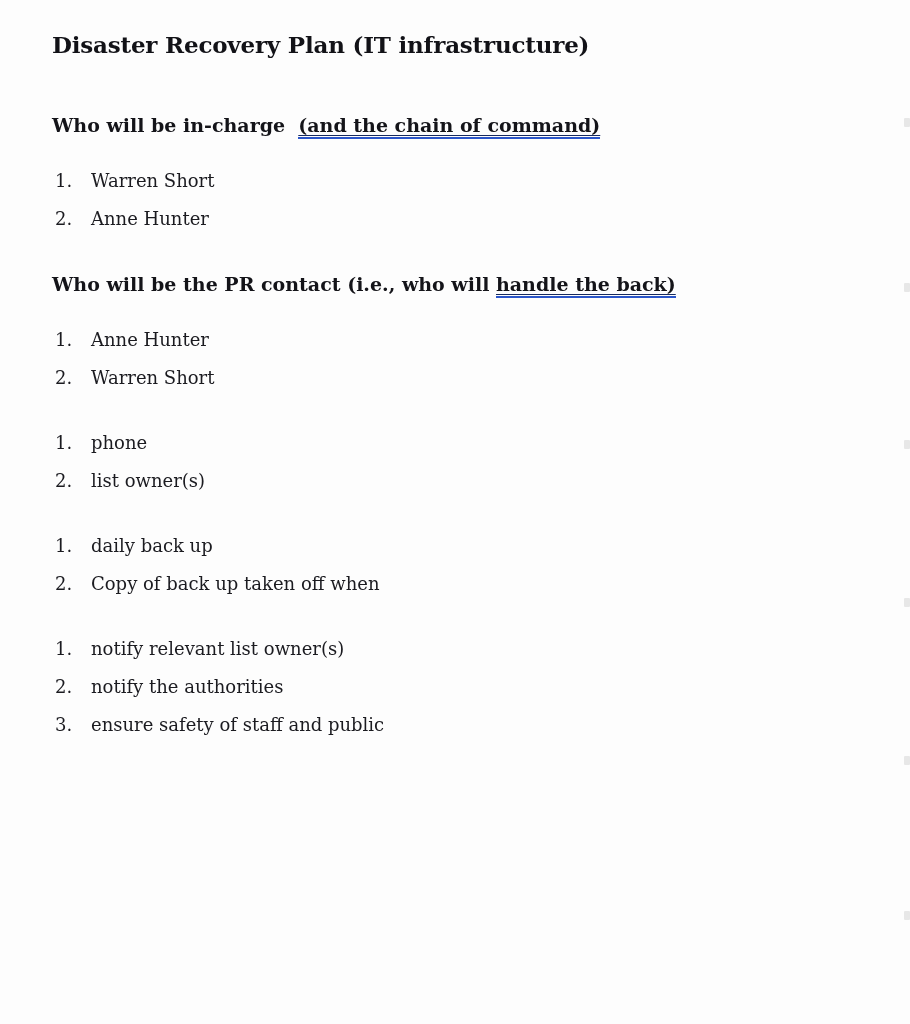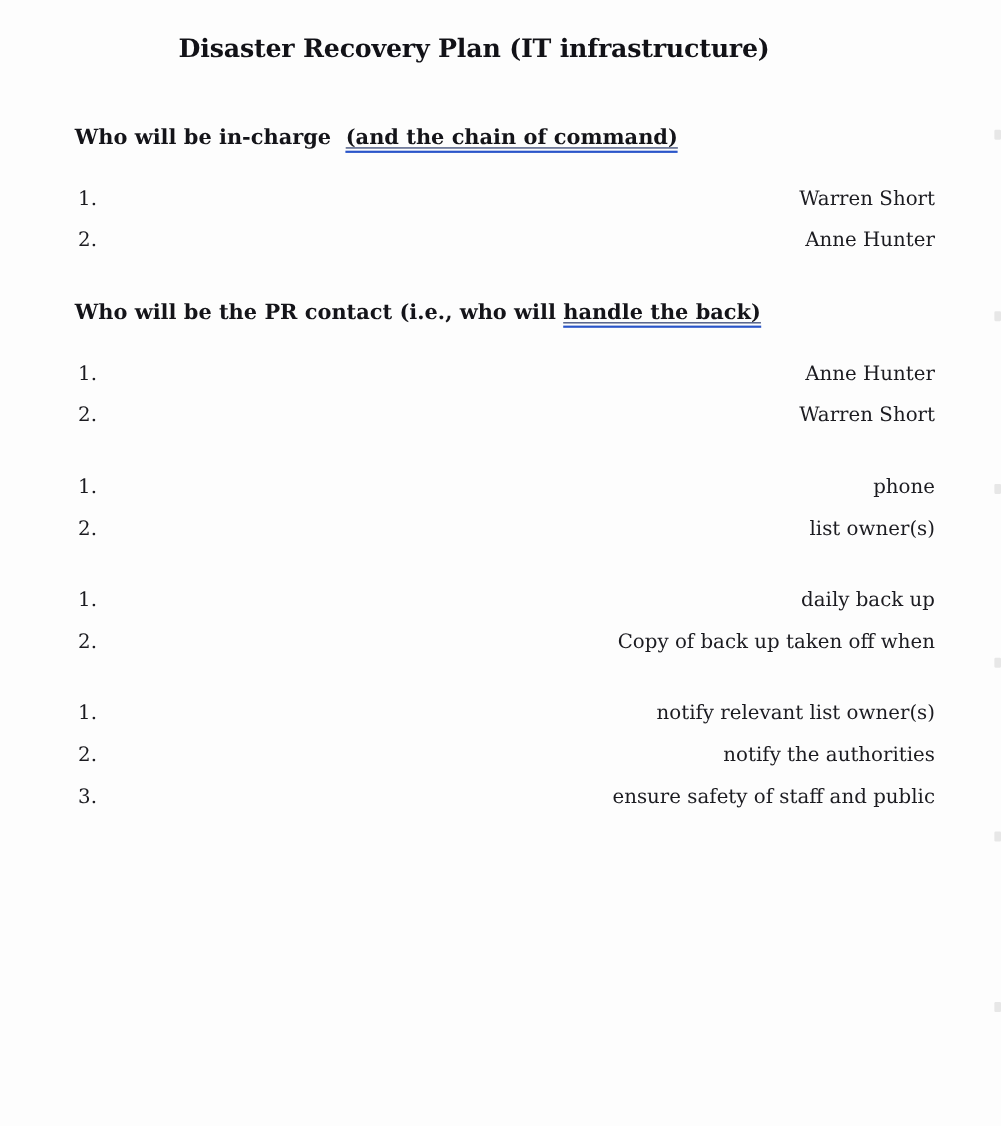--- a/index.html
+++ b/index.html
@@ -15,28 +15,26 @@
     font-family: "DejaVu Serif", "Liberation Serif", serif;
     color: #17171c;
     overflow: hidden;
     box-sizing: border-box;
     padding: 30px 60px 0 52px;
   }
   .doc-title {
     font-size: 23px;
     font-weight: bold;
     line-height: 30px;
-    text-align: center;
     letter-spacing: -0.2px;
     margin: 0 40px 0 0;
     color: #121217;
   }
   .section {
     margin-top: 40px;
-    margin-left: 16px;
   }
   .section:first-of-type {
     margin-top: 52px;
   }
   .section-heading {
     font-size: 19px;
     font-weight: bold;
     line-height: 26px;
     margin: 0;
     color: #141419;
@@ -69,21 +67,20 @@
   }
   .num-item:first-child {
     margin-top: 0;
   }
   .item-number {
     width: 36px;
     flex: 0 0 36px;
   }
   .item-text {
     flex: 1;
-    text-align: right;
   }
   .scan-artifact {
     position: absolute;
     right: 0;
     width: 6px;
     height: 9px;
     background: #e7e7e7;
     border-radius: 1px;
   }
 </style>

